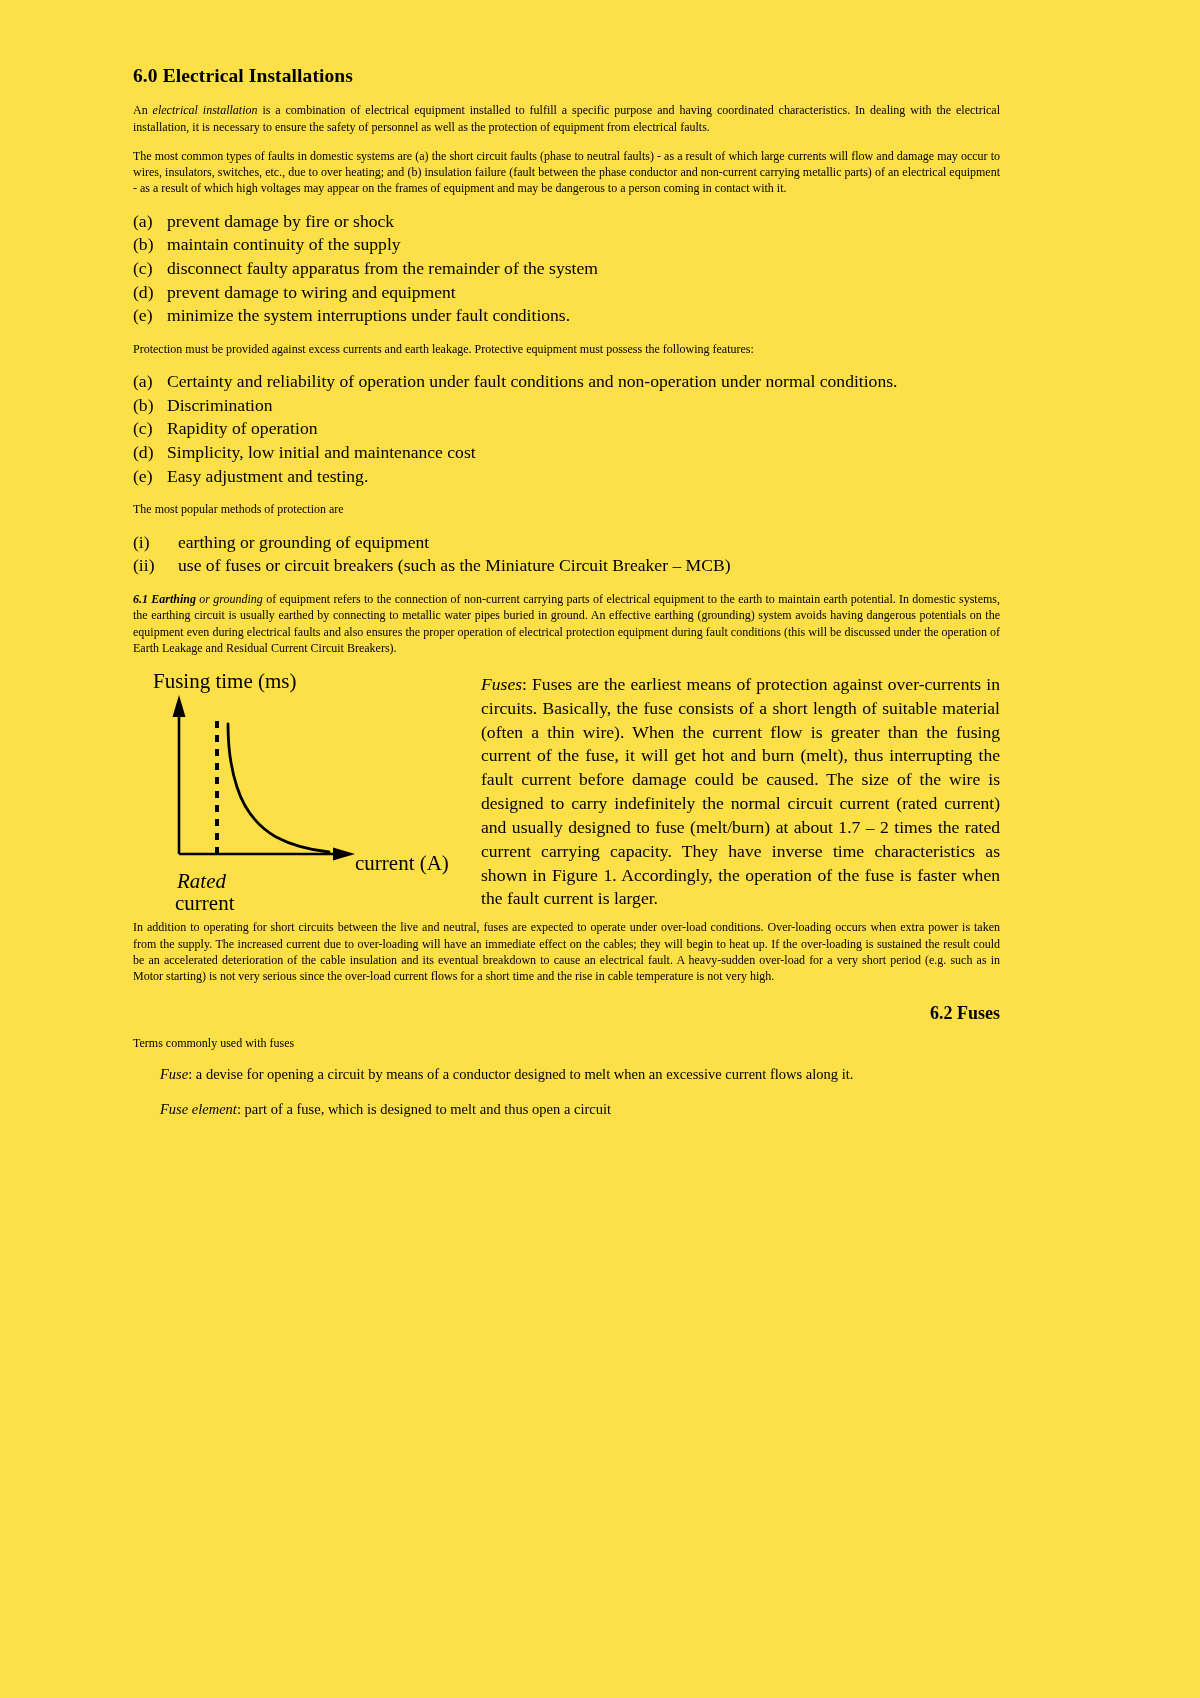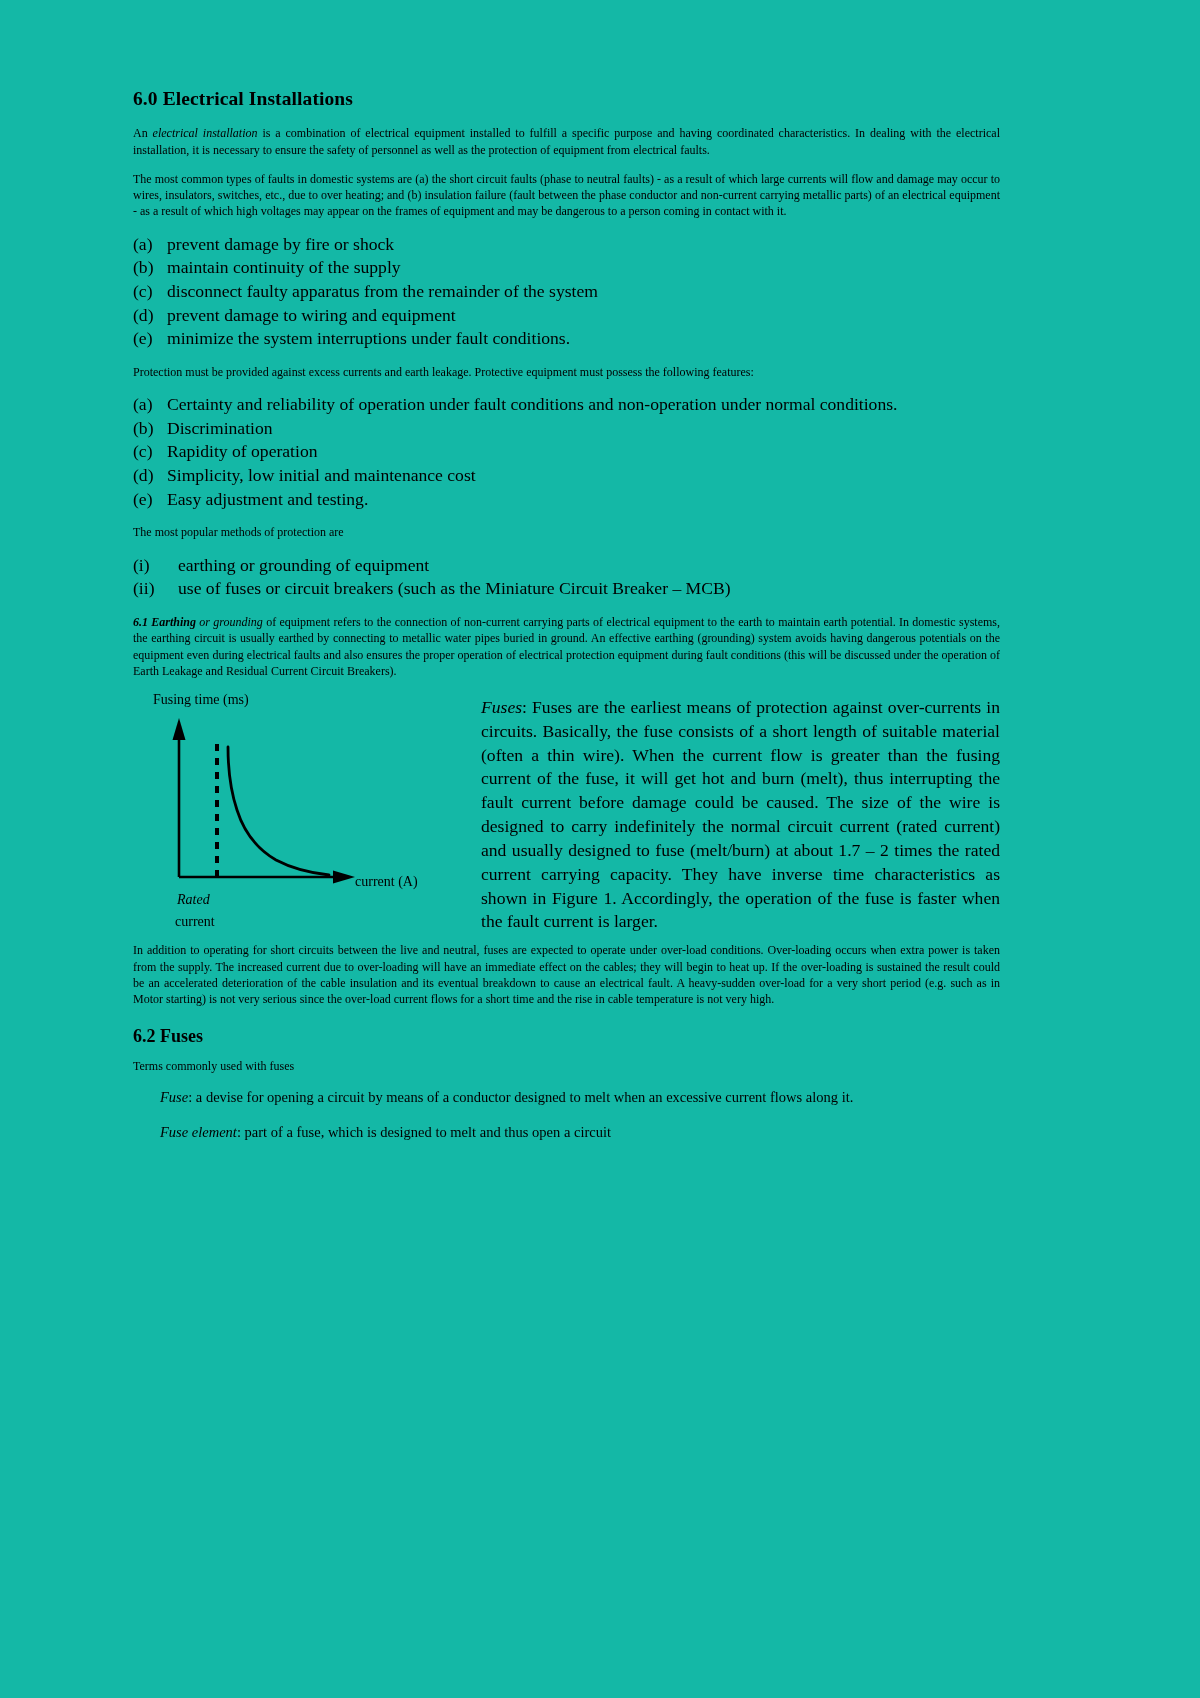--- a/index.html
+++ b/index.html
@@ -9,39 +9,40 @@
   }
   body {
     font-family: "Liberation Serif", "DejaVu Serif", serif;
     color: #000000;
   }
   .page {
     position: relative;
     width: 1200px;
     height: 1698px;
     box-sizing: border-box;
-    padding: 87px 200px 0 133px;
-    background: #14b8a6;
+    padding: 64px 200px 0 133px;
+    background: #fde047;
     overflow: hidden;
   }
   .doc-body {
     width: 867px;
   }
   h1.section-title {
     font-size: 19.5px;
     font-weight: bold;
     margin: 0 0 14px 0;
     letter-spacing: 0.1px;
     line-height: 1.25;
   }
   h2.subsection-title {
     font-size: 18px;
     font-weight: bold;
     margin: 18px 0 10px 0;
     line-height: 1.25;
+    text-align: right;
   }
   p.para {
     font-size: 12px;
     line-height: 1.355;
     margin: 0 0 13px 0;
     text-align: justify;
     text-justify: inter-word;
   }
   .list {
     margin: 0 0 13px 0;
@@ -91,21 +92,21 @@
     text-align: justify;
     padding-top: 4px;
   }
   .fig-svg {
     position: absolute;
     left: 0;
     top: 0;
   }
   .fig-label {
     position: absolute;
-    font-size: 14px;
+    font-size: 21px;
     white-space: nowrap;
   }
   .fig-label.ylabel { left: 20px; top: 0px; }
   .fig-label.xlabel { left: 222px; top: 182px; }
   .fig-label.rated1 { left: 44px; top: 200px; font-style: italic; }
   .fig-label.rated2 { left: 42px; top: 222px; }
 
   .terms-block {
     margin-top: 10px;
   }

